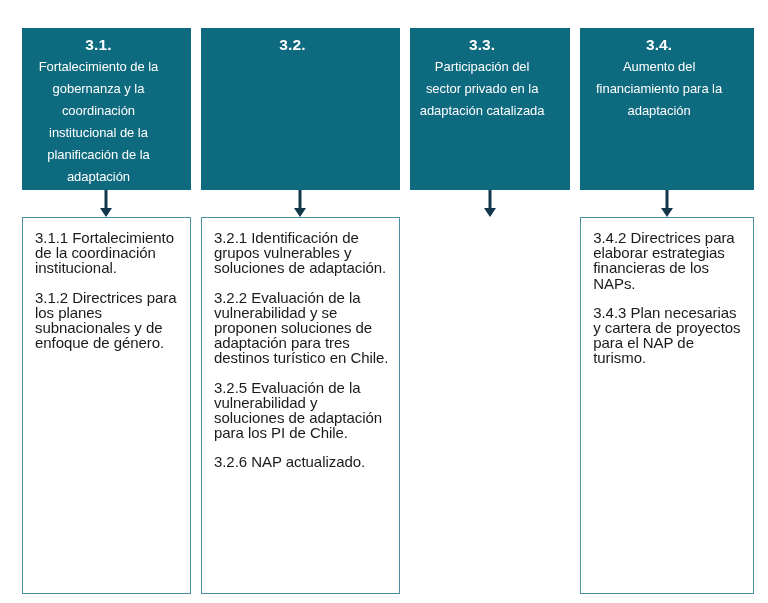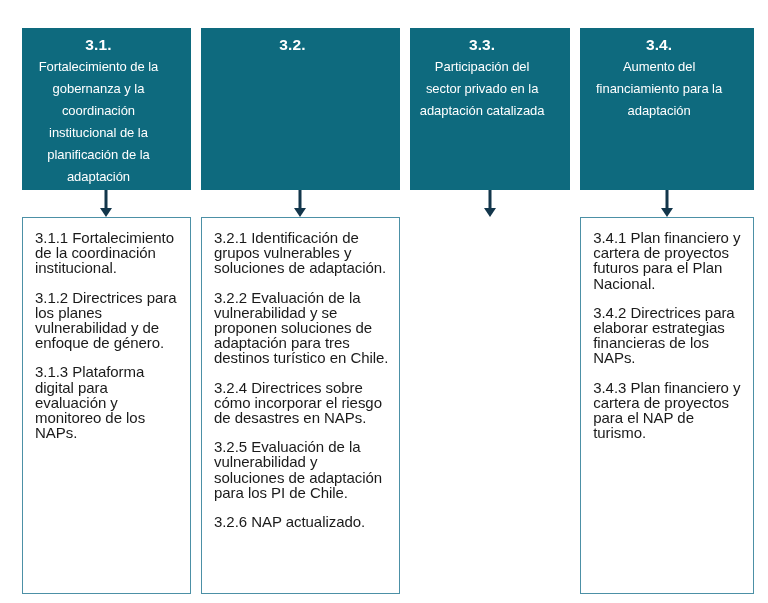--- a/index.html
+++ b/index.html
@@ -118,37 +118,35 @@
       <div class="header-box">
         <div class="header-num">3.1.</div>
         <div class="header-title">Fortalecimiento de la gobernanza y la coordinación institucional de la planificación de la adaptación</div>
       </div>
       <div class="arrow">
         <div class="shaft"></div>
         <div class="head"></div>
       </div>
       <div class="body-box">
         <p class="item">3.1.1 Fortalecimiento de la coordinación institucional.</p>
-        <p class="item">3.1.2 Directrices para los planes vulnerabilidad y de enfoque de género.</p>
-        <p class="item">3.1.3 Plataforma digital para evaluación y monitoreo de los NAPs.</p>
+        <p class="item">3.1.2 Directrices para los planes subnacionales y de enfoque de género.</p>
       </div>
     </div>
 
     <div class="column col-1">
       <div class="header-box">
         <div class="header-num">3.2.</div>
       </div>
       <div class="arrow">
         <div class="shaft"></div>
         <div class="head"></div>
       </div>
       <div class="body-box">
         <p class="item">3.2.1 Identificación de grupos vulnerables y soluciones de adaptación.</p>
         <p class="item">3.2.2 Evaluación de la vulnerabilidad y se proponen soluciones de adaptación para tres destinos turístico en Chile.</p>
-        <p class="item">3.2.4 Directrices sobre cómo incorporar el riesgo de desastres en NAPs.</p>
         <p class="item">3.2.5 Evaluación de la vulnerabilidad y soluciones de adaptación para los PI de Chile.</p>
         <p class="item">3.2.6 NAP actualizado.</p>
 
       </div>
     </div>
 
     <div class="column col-2">
       <div class="header-box">
         <div class="header-num">3.3.</div>
         <div class="header-title">Participación del sector privado en la adaptación catalizada</div>
@@ -162,20 +160,19 @@
     <div class="column col-3">
       <div class="header-box">
         <div class="header-num">3.4.</div>
         <div class="header-title">Aumento del financiamiento para la adaptación</div>
       </div>
       <div class="arrow">
         <div class="shaft"></div>
         <div class="head"></div>
       </div>
       <div class="body-box">
-        <p class="item">3.4.1 Plan financiero y cartera de proyectos futuros para el Plan Nacional.</p>
         <p class="item">3.4.2 Directrices para elaborar estrategias financieras de los NAPs.</p>
-        <p class="item">3.4.3 Plan financiero y cartera de proyectos para el NAP de turismo.</p>
+        <p class="item">3.4.3 Plan necesarias y cartera de proyectos para el NAP de turismo.</p>
       </div>
     </div>
 
   </div>
 </div>
 
 </body></html>

